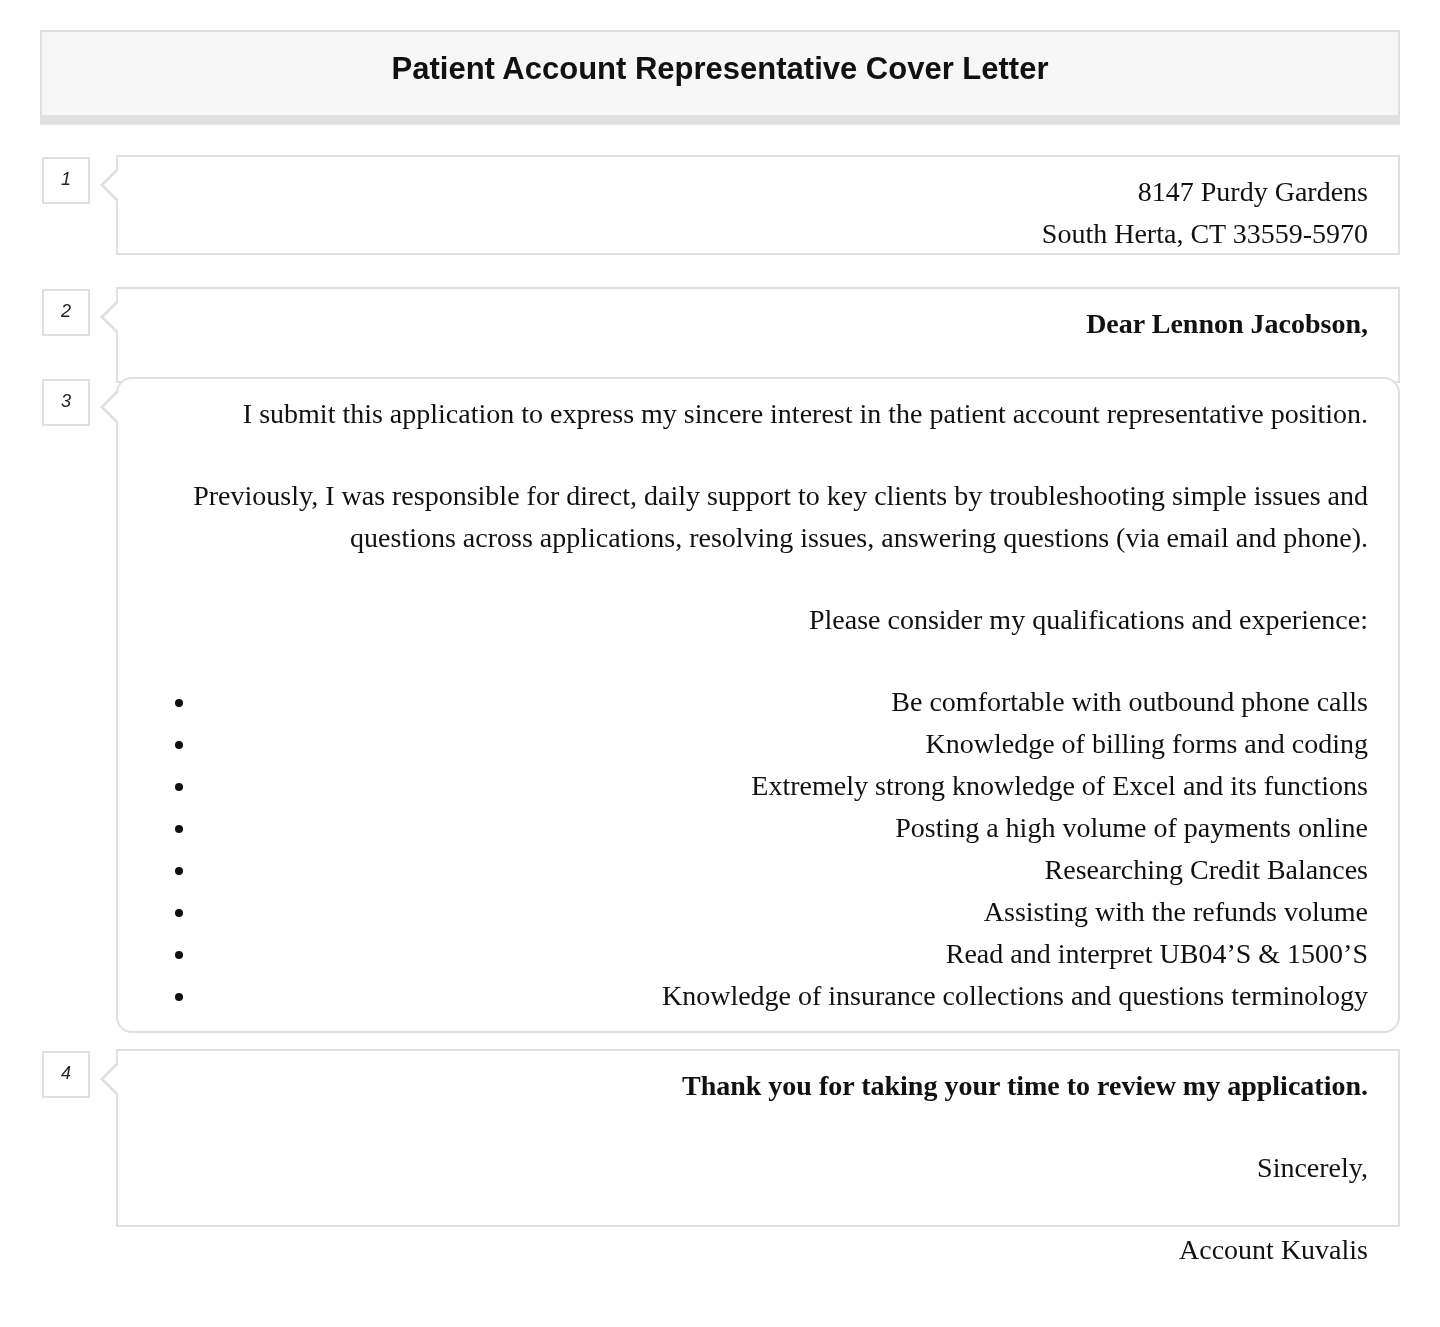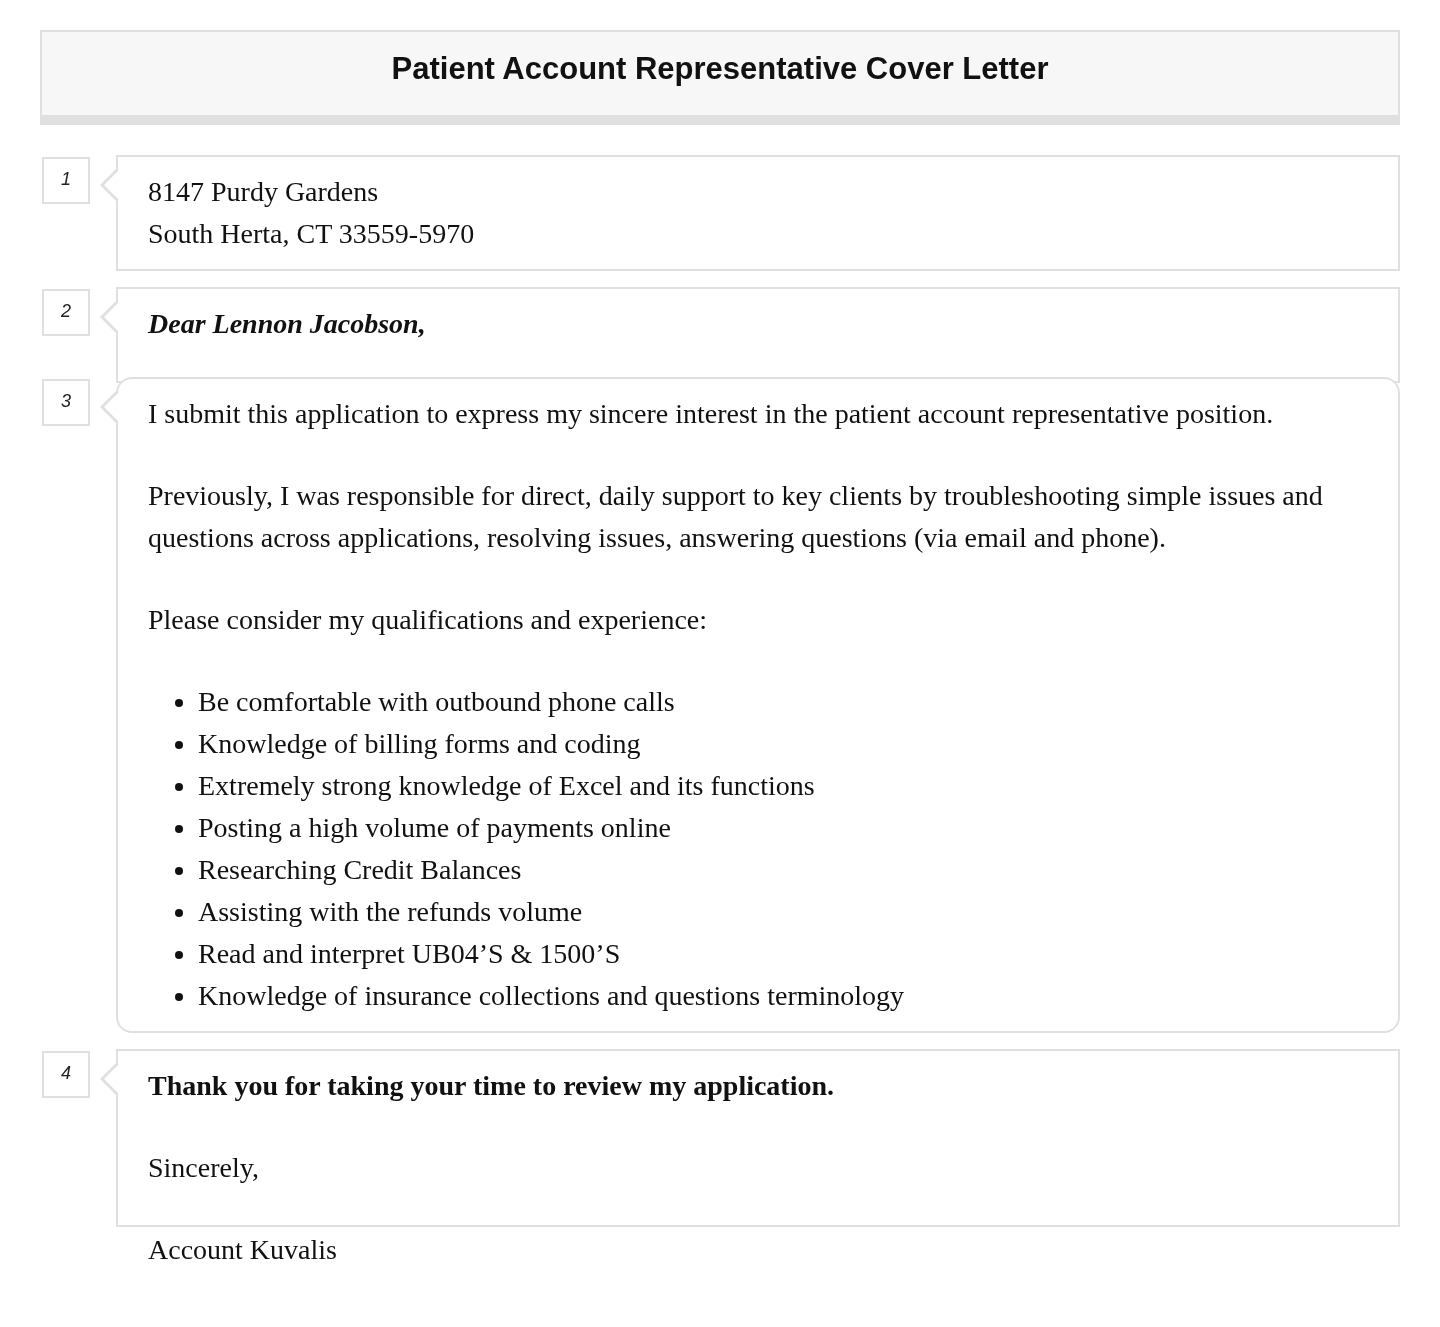--- a/index.html
+++ b/index.html
@@ -1,15 +1,15 @@
 <!DOCTYPE html>
 <html><head>
   <meta charset="utf-8">
   <style>
-    * { box-sizing: border-box; margin: 0; padding: 0; }
+    * { box-sizing: border-box; margin: 0; padding: 0; text-align: right; }
     html, body { background: #ffffff; }
     body {
       width: 1440px;
       height: 1327px;
       position: relative;
       font-family: "Liberation Serif", serif;
       color: #111111;
     }
     .header {
       position: absolute;
@@ -99,31 +99,31 @@
 <body>
 
 <div class="header">
   <h1>Patient Account Representative Cover Letter</h1>
 </div>
 
 <div class="section" style="top:155px; height:116px;">
   <div class="num-box">
     <span>1</span>
   </div>
-  <div class="card" style="height:116px;">
+  <div class="card" style="height:100px;">
     <p>8147 Purdy Gardens</p>
     <p style="margin-top:0;">South Herta, CT 33559-5970</p>
   </div>
 </div>
 
 <div class="section" style="top:287px; height:74px;">
   <div class="num-box">
     <span>2</span>
   </div>
-  <div class="card" style="height:96px;font-style:italic;">
+  <div class="card" style="height:96px;">
     <p class="bold">Dear Lennon Jacobson,</p>
   </div>
 </div>
 
 <div class="section" style="top:377px; height:656px;">
   <div class="num-box">
     <span>3</span>
   </div>
   <div class="card" style="height:656px;border-radius:16px;">
     <p>I submit this application to express my sincere interest in the patient account representative position.</p>

